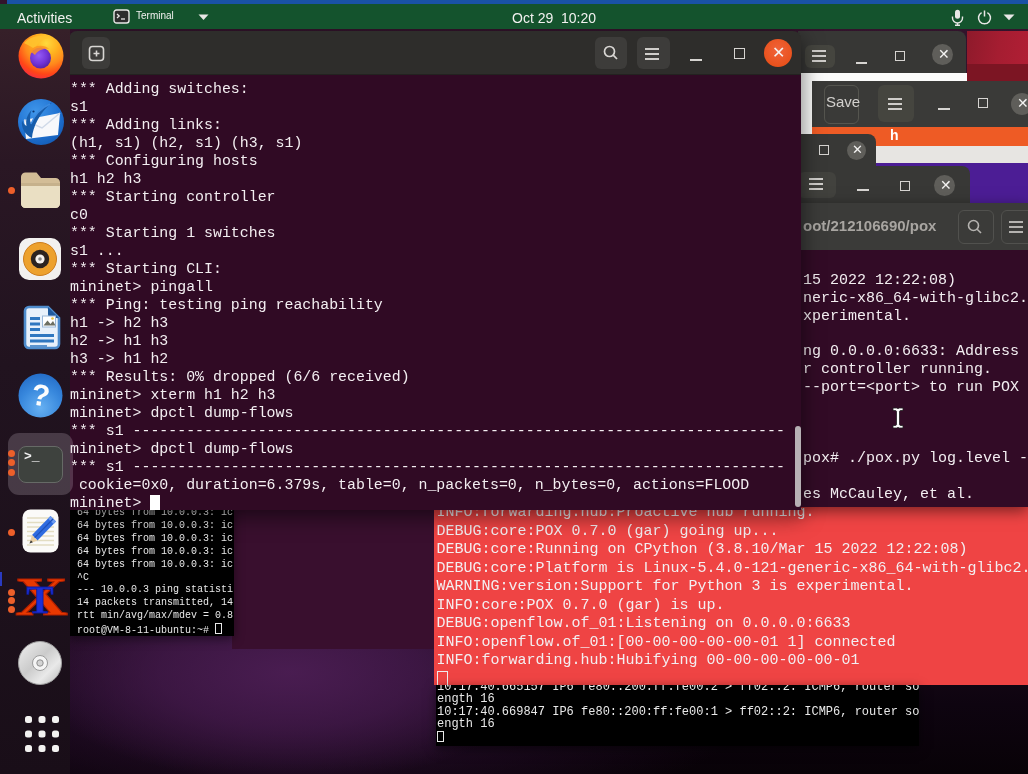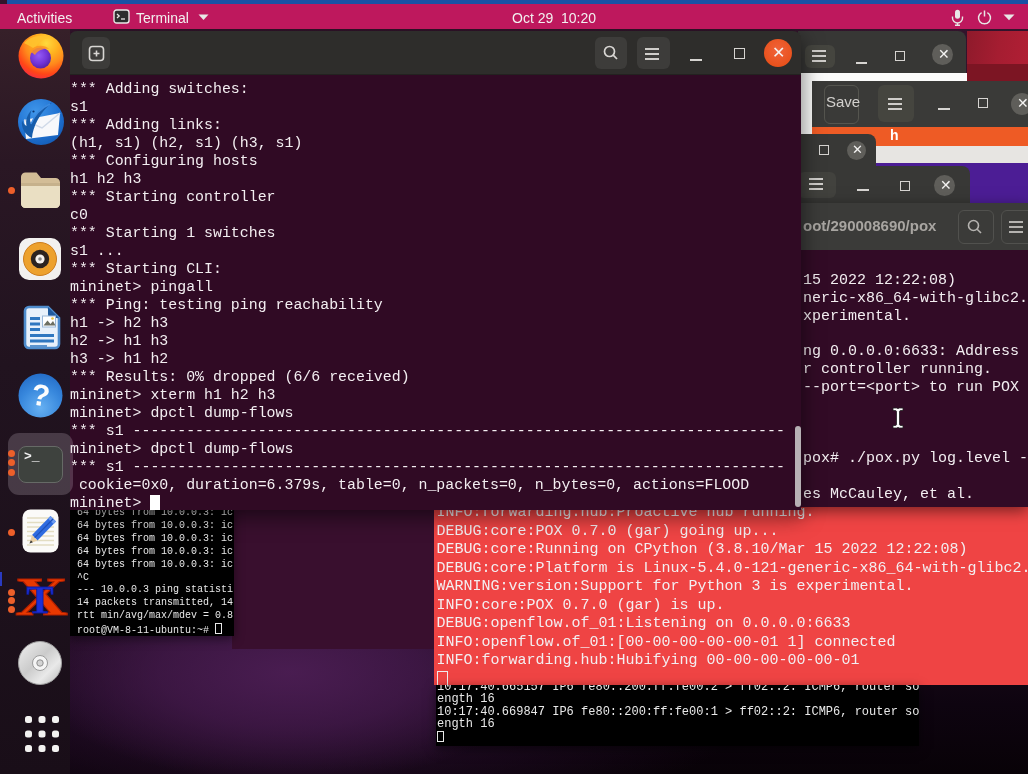--- a/index.html
+++ b/index.html
@@ -119,21 +119,21 @@
 <div id="dwin" class="abs" style="left:436px;top:685px;width:483px;height:61px;background:#000;overflow:hidden;box-shadow:0 3px 10px rgba(0,0,0,.5);">
   <pre style="position:absolute;left:1px;top:-4.5px;font-size:12px;line-height:12.5px;color:#e8e8e8;">10:17:40.665157 IP6 fe80::200:ff:fe00:2 &gt; ff02::2: ICMP6, router solicitation, l
 ength 16
 10:17:40.669847 IP6 fe80::200:ff:fe00:1 &gt; ff02::2: ICMP6, router solicitation, l
 ength 16
 <span style="display:inline-block;width:5px;height:9px;border:1px solid #e8e8e8;vertical-align:-1px;"></span></pre>
 </div>
 
 <div id="pwin" class="abs" style="left:790px;top:203px;width:238px;height:304px;overflow:hidden;box-shadow:0 4px 14px rgba(0,0,0,.5);">
   <div class="abs tbar" style="left:0;top:0;width:238px;height:47px;background:#3b3b39;">
-    <div style="position:absolute;left:13px;top:14px;color:#a8a5a1;font-weight:bold;font-size:15px;white-space:nowrap;">oot/290008690/pox</div>
+    <div style="position:absolute;left:13px;top:14px;color:#a8a5a1;font-weight:bold;font-size:15px;white-space:nowrap;">oot/212106690/pox</div>
     <div class="sqbtn" style="left:168px;top:7px;width:34px;height:32px;background:#3b3b39;border:1px solid #51514e;"></div>
     <svg class="abs" style="left:176px;top:15px;" width="18" height="18" viewBox="0 0 18 18">
       <circle cx="7.5" cy="7.5" r="5" fill="none" stroke="#b5b3b0" stroke-width="1.6"></circle>
       <path d="M11.2 11.2 L15 15" stroke="#b5b3b0" stroke-width="1.6"></path>
     </svg>
     <div class="sqbtn" style="left:211px;top:7px;width:34px;height:32px;background:#3b3b39;border:1px solid #51514e;"></div>
     <div class="ham" style="position:absolute;left:219px;top:15px;">
         <i style="background:#b5b3b0;"></i>
         <i style="background:#b5b3b0;"></i>
         <i style="background:#b5b3b0;"></i>
@@ -202,28 +202,28 @@
 *** s1 -------------------------------------------------------------------------
 mininet&gt; dpctl dump-flows
 *** s1 -------------------------------------------------------------------------
  cookie=0x0, duration=6.379s, table=0, n_packets=0, n_bytes=0, actions=FLOOD
 mininet&gt; <span style="display:inline-block;width:10px;height:15px;background:#fff;vertical-align:-3px;"></span></pre>
     <div class="abs" style="left:726px;top:351px;width:6px;height:81px;border-radius:3px;background:#b6b0b4;"></div>
   </div>
 </div>
 
 <div id="bluestrip" class="abs" style="left:7px;top:0;width:1021px;height:4px;background:#1952a5;"></div>
-<div id="topbar" class="abs" style="left:0;top:4px;width:1028px;height:25px;background:#be185d;color:#f2f1f0;font-size:13.5px;">
+<div id="topbar" class="abs" style="left:0;top:4px;width:1028px;height:25px;background:#14532d;color:#f2f1f0;font-size:13.5px;">
   <div class="abs" style="left:17px;top:6px;font-size:14px;">Activities</div>
   <svg class="abs" style="left:113px;top:5px;" width="17" height="15" viewBox="0 0 17 15">
     <rect x="1" y="1" width="15" height="13" rx="2.5" fill="#2d2d2d" stroke="#e8e7e6" stroke-width="1.4"></rect>
     <path d="M4 5 l2.2 2 L4 9" fill="none" stroke="#e8e7e6" stroke-width="1.3"></path>
     <path d="M8 10 h4" stroke="#e8e7e6" stroke-width="1.3"></path>
   </svg>
-  <div class="abs" style="left:136px;top:6px;font-size:14px;">Terminal</div>
+  <div class="abs" style="left:136px;top:6px;font-size:10px;">Terminal</div>
   <svg class="abs" style="left:198px;top:10px;" width="11" height="7" viewBox="0 0 11 7">
       <path d="M0.5 0.5 L5.5 6 L10.5 0.5 Z" fill="#e8e7e6"></path>
     </svg>
   <div class="abs" style="left:512px;top:6px;font-size:14px;">Oct 29&nbsp;&nbsp;10:20</div>
   <svg class="abs" style="left:951px;top:5px;" width="13" height="17" viewBox="0 0 13 17">
     <rect x="4" y="0.8" width="5" height="9" rx="2.5" fill="#e8e7e6"></rect>
     <path d="M1.5 7.5 v1.5 a5 5 0 0 0 10 0 V7.5" fill="none" stroke="#e8e7e6" stroke-width="1.4"></path>
     <path d="M6.5 14 v2 M4 16.2 h5" stroke="#e8e7e6" stroke-width="1.4"></path>
   </svg>
   <svg class="abs" style="left:977px;top:6px;" width="15" height="15" viewBox="0 0 15 15">

